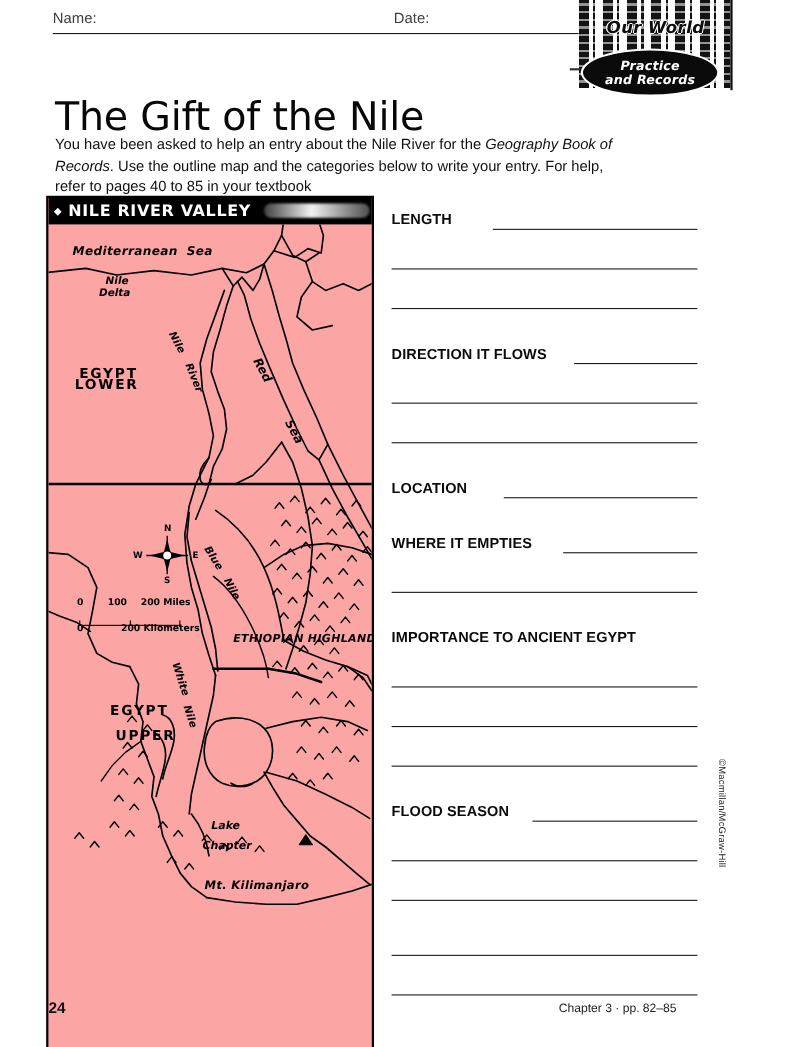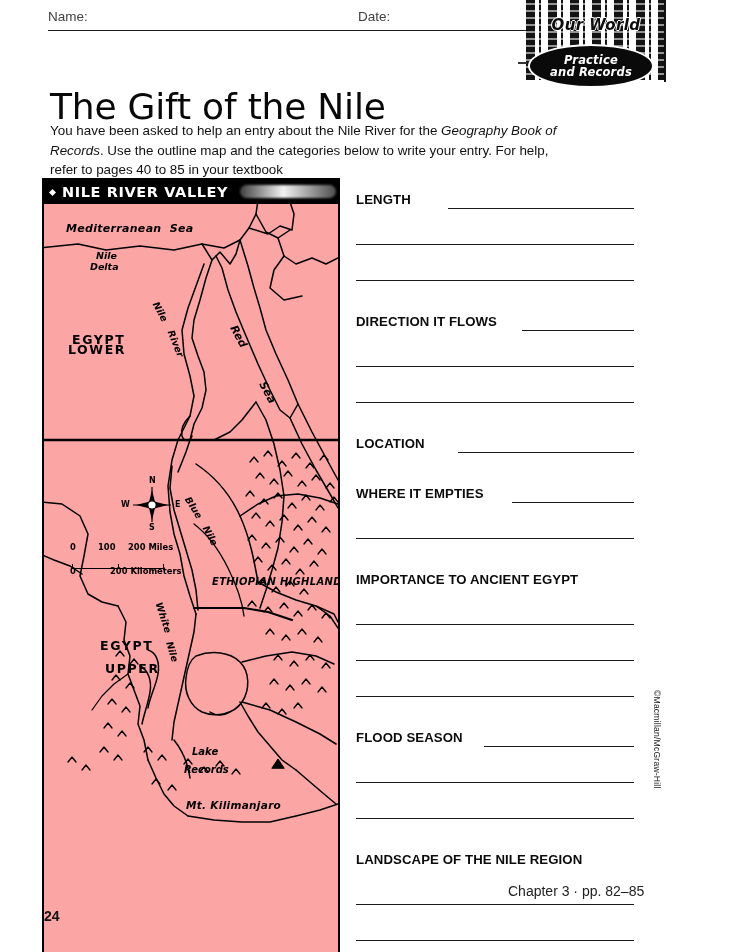--- a/index.html
+++ b/index.html
@@ -318,22 +318,22 @@
   
   .page-number {
     position: absolute;
     left: 44px; top: 908px;
     font-weight: 700;
     font-size: 14px;
     color: #111;
   }
   .footer-ref {
     position: absolute;
-    left: 508px; top: 883px;
-    font-size: 14px;
+    left: 508px; top: 911px;
+    font-size: 11px;
     color: #222;
     text-align: center;
   }
   .copyright {
     position: absolute;
     left: 662px; top: 690px;
     font-size: 8.6px;
     color: #222;
     transform: rotate(90deg);
     transform-origin: left top;
@@ -557,21 +557,21 @@
 
   <span class="map-label lbl-river" style="left:104px; top:432px; transform:rotate(72deg);">White</span>
   <span class="map-label lbl-river" style="left:118px; top:466px; transform:rotate(72deg);">Nile</span>
 
   <span class="map-label lbl-highlands" style="left:168px; top:396px;">ETHIOPIAN HIGHLANDS</span>
 
   <span class="map-label lbl-region" style="left:61px; top:442px;margin-top:39px;">UPPER</span>
   <span class="map-label lbl-region" style="left:56px; top:458px;">EGYPT</span>
 
   <span class="map-label lbl-small-italic" style="left:148px; top:556px; font-size:10px;margin-top:10px;">Lake</span>
-  <span class="map-label lbl-small-italic" style="left:140px; top:584px; font-size:10px;">Records</span>
+  <span class="map-label lbl-small-italic" style="left:140px; top:584px; font-size:10px;">Chapter</span>
 
   <span class="map-label lbl-small-italic" style="left:142px; top:620px; font-size:10.5px; letter-spacing:.3px;">Mt. Kilimanjaro</span>
 
 
   <div class="compass">
     <span class="c-letter c-n">N</span>
     <span class="c-letter c-s">S</span>
     <span class="c-letter c-w">W</span>
     <span class="c-letter c-e">E</span>
     <svg width="64" height="58" viewBox="0 0 64 58">
@@ -670,23 +670,20 @@
       </div>
       <div class="blank-row">
         <span class="q-rule" style="width: 278px;"></span>
       </div>
       <div class="blank-row">
         <span class="q-rule" style="width: 278px;"></span>
       </div>
       <div class="spacer-row"></div>
     </div>
     <div class="q-block">
-      <div class="q-row">
-        <span class="q-label">LANDSCAPE OF THE NILE REGION</span>
-      </div>
       <div class="blank-row">
         <span class="q-rule" style="width: 278px;"></span>
       </div>
       <div class="blank-row">
         <span class="q-rule" style="width: 278px;"></span>
       </div>
       <div class="blank-row"></div>
     </div>
   </div>
 

